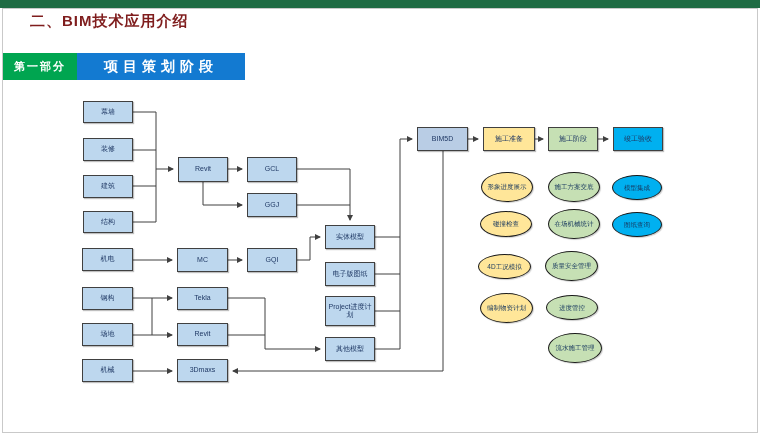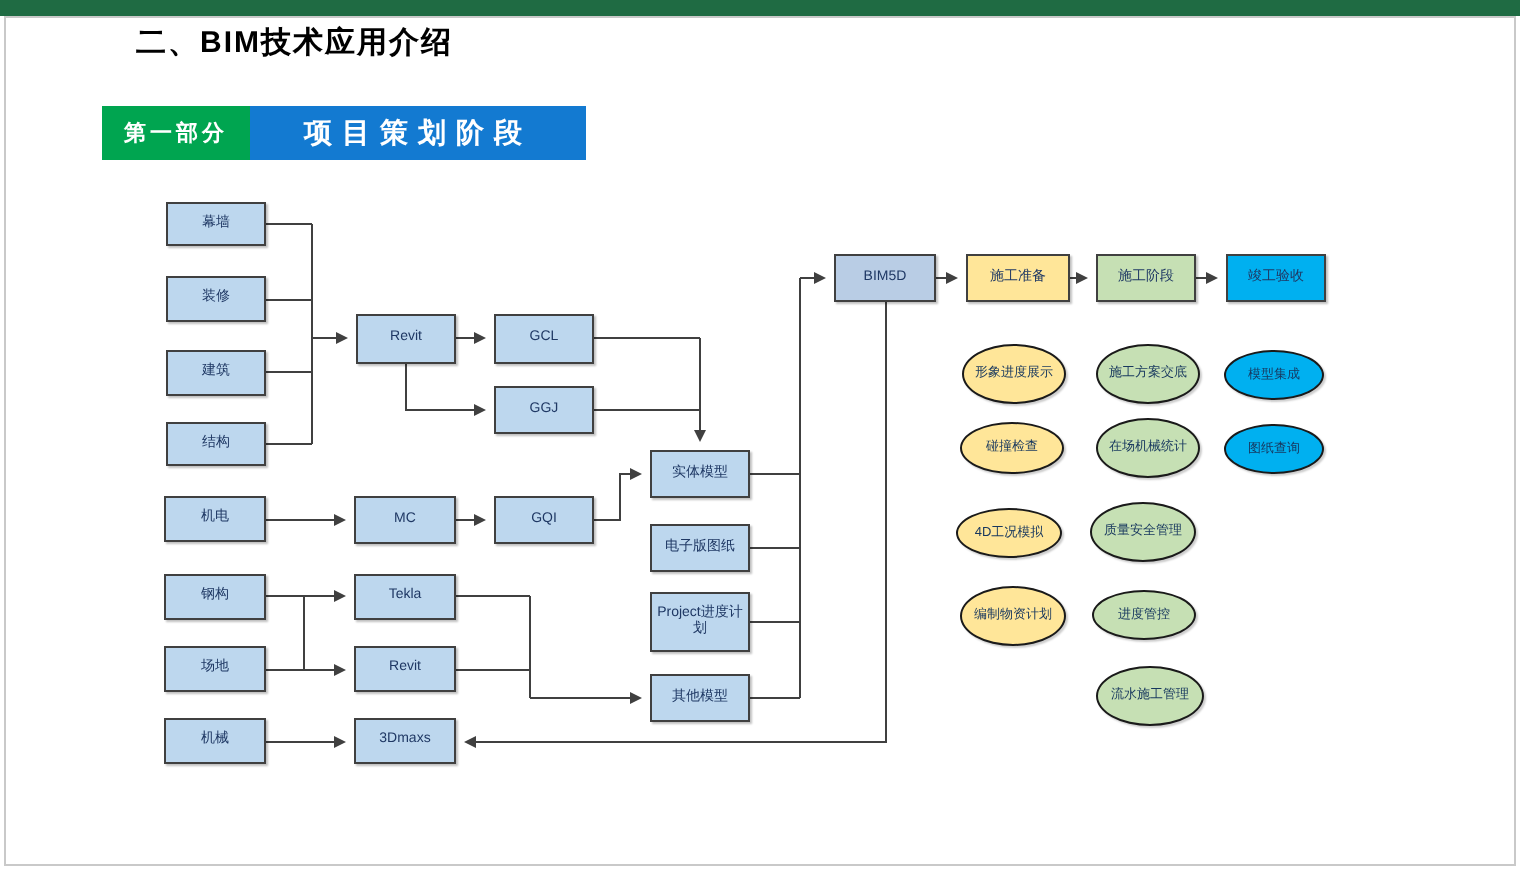--- a/index.html
+++ b/index.html
@@ -2,22 +2,22 @@
 <html><head>
 <meta charset="utf-8">
 <style>
   html,body{margin:0;padding:0;background:#fff;}
   .slide{
     position:relative;width:760px;height:435px;background:#ffffff;
     font-family:"Liberation Sans","DejaVu Sans",sans-serif;overflow:hidden;
   }
   .topbar{position:absolute;left:0;top:0;width:760px;height:8px;}
   .frame{position:absolute;left:2px;right:2px;top:8px;bottom:2px;border:1px solid #c9c9c9;}
-  .page-title{position:absolute;left:30px;top:12px;font-size:15px;font-weight:bold;color:#000000;letter-spacing:1px;margin-left:38px;}
-  .banner{position:absolute;left:3px;top:53px;height:27px;display:flex;padding-left:48px;}
+  .page-title{position:absolute;left:30px;top:12px;font-size:15px;font-weight:bold;color:#7f1d1d;letter-spacing:1px;}
+  .banner{position:absolute;left:3px;top:53px;height:27px;display:flex;}
   .banner-part{width:74px;height:27px;display:flex;align-items:center;justify-content:center;
     color:#fff;font-size:11px;font-weight:bold;letter-spacing:2px;}
   .banner-stage{width:168px;height:27px;display:flex;align-items:center;justify-content:center;
     color:#fff;font-size:14px;font-weight:bold;letter-spacing:5px;}
   .diagram{position:absolute;left:0;top:0;width:760px;height:435px;}
   svg.wires{position:absolute;left:0;top:0;z-index:1;pointer-events:none;}
   .box{
     position:absolute;z-index:2;border:1px solid #404040;
     display:flex;align-items:center;justify-content:center;text-align:center;
     font-size:7px;color:#1f3864;line-height:1.15;padding:1px 2px;box-sizing:border-box;

